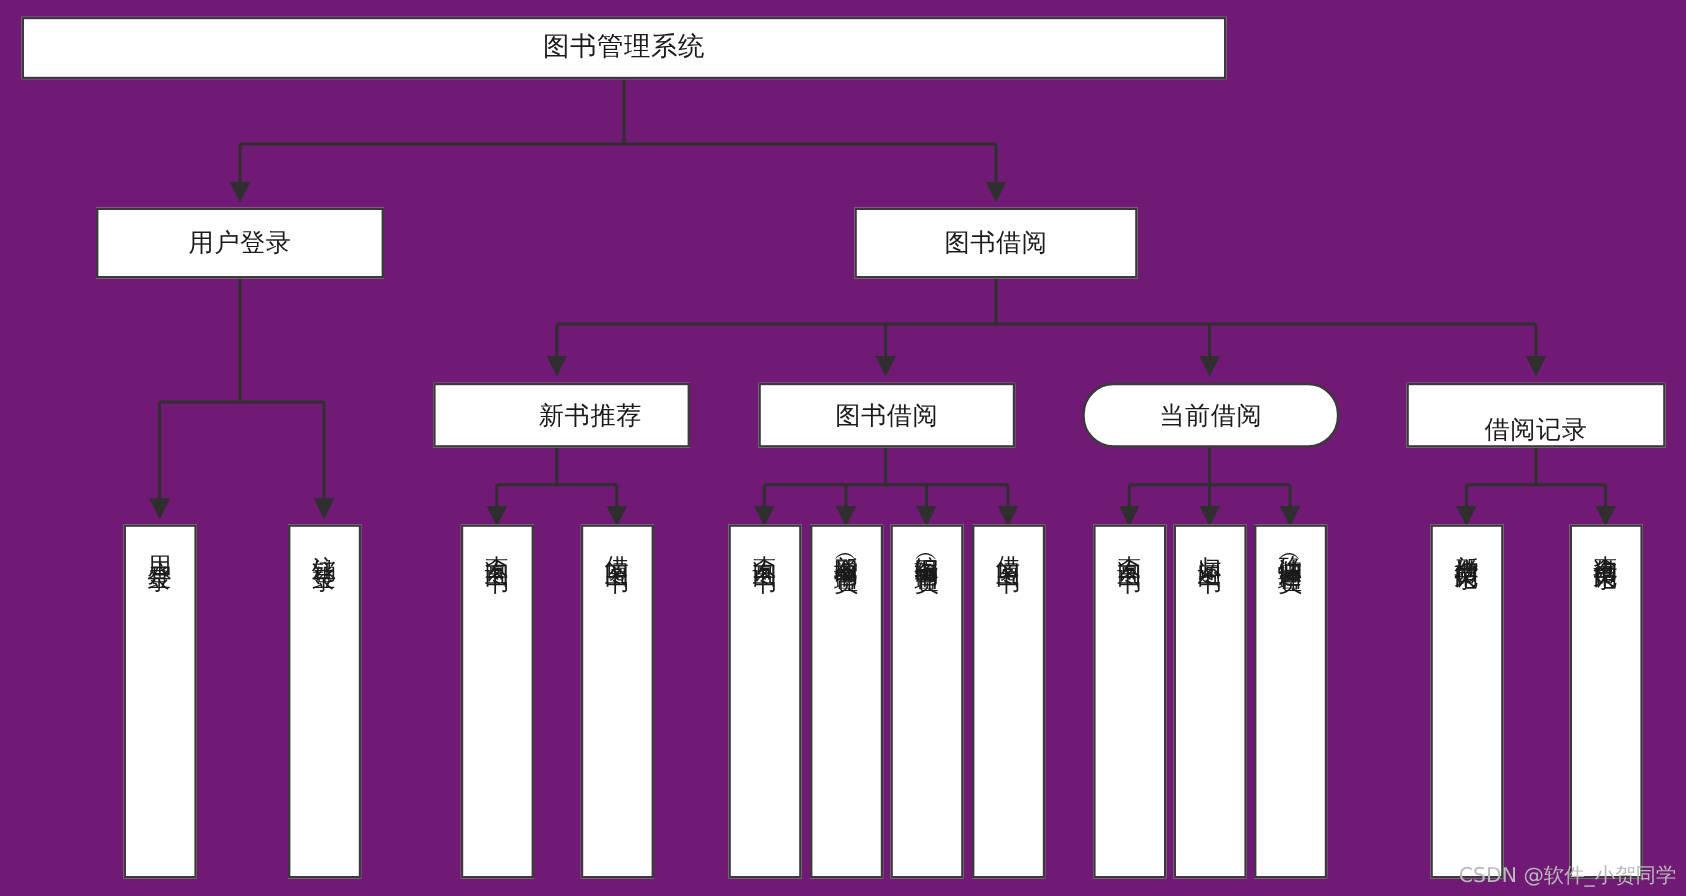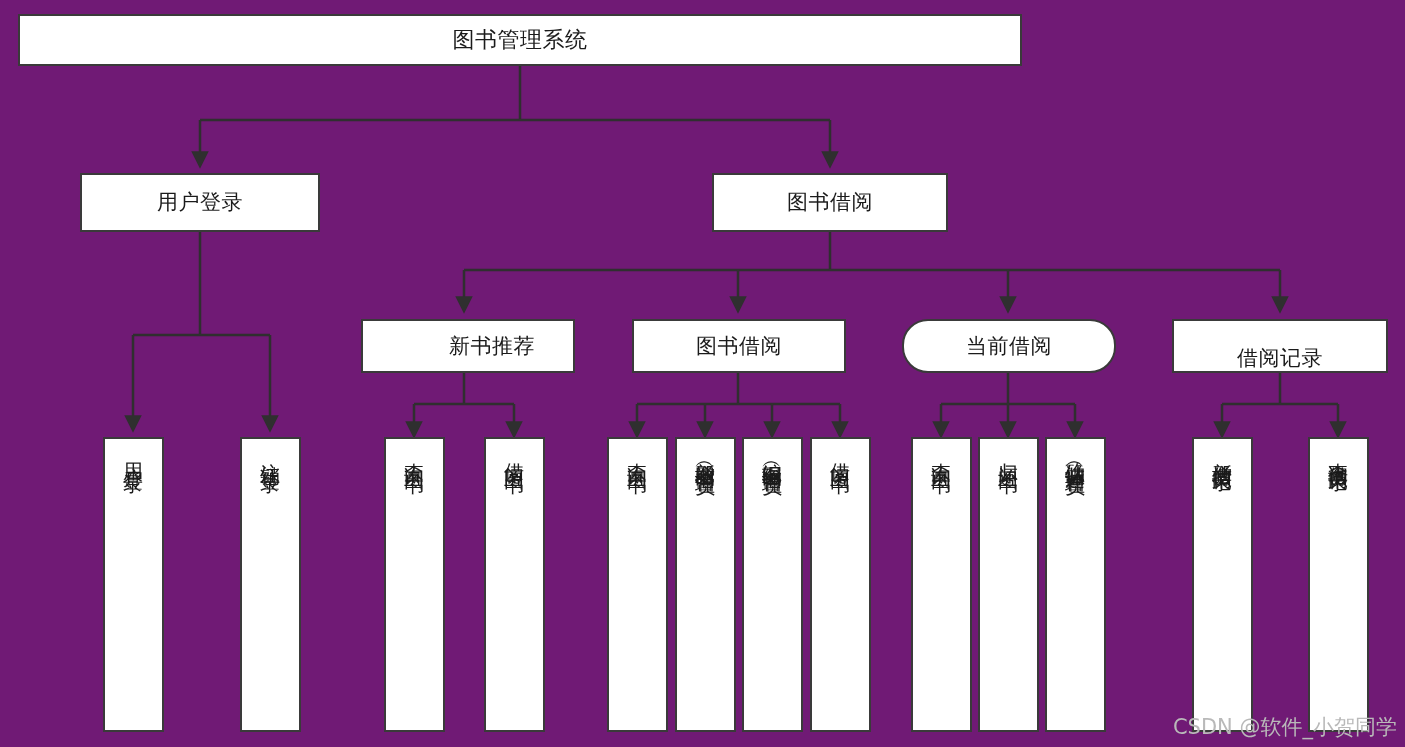--- a/index.html
+++ b/index.html
@@ -61,21 +61,21 @@
     white-space: nowrap;
     text-align: center;
   }
   .node.v.tall .node-label {
     letter-spacing: 2px;
   }
   .watermark {
     position: absolute;
     right: 8px;
     bottom: 6px;
-    font-size: 21px;
+    font-size: 17px;
     color: #b9b9b9;
     white-space: nowrap;
     z-index: 5;
     font-family: "DejaVu Sans", "Liberation Sans", sans-serif;
   }
 </style>
 </head>
 <body>
 
 <div id="diagram">

